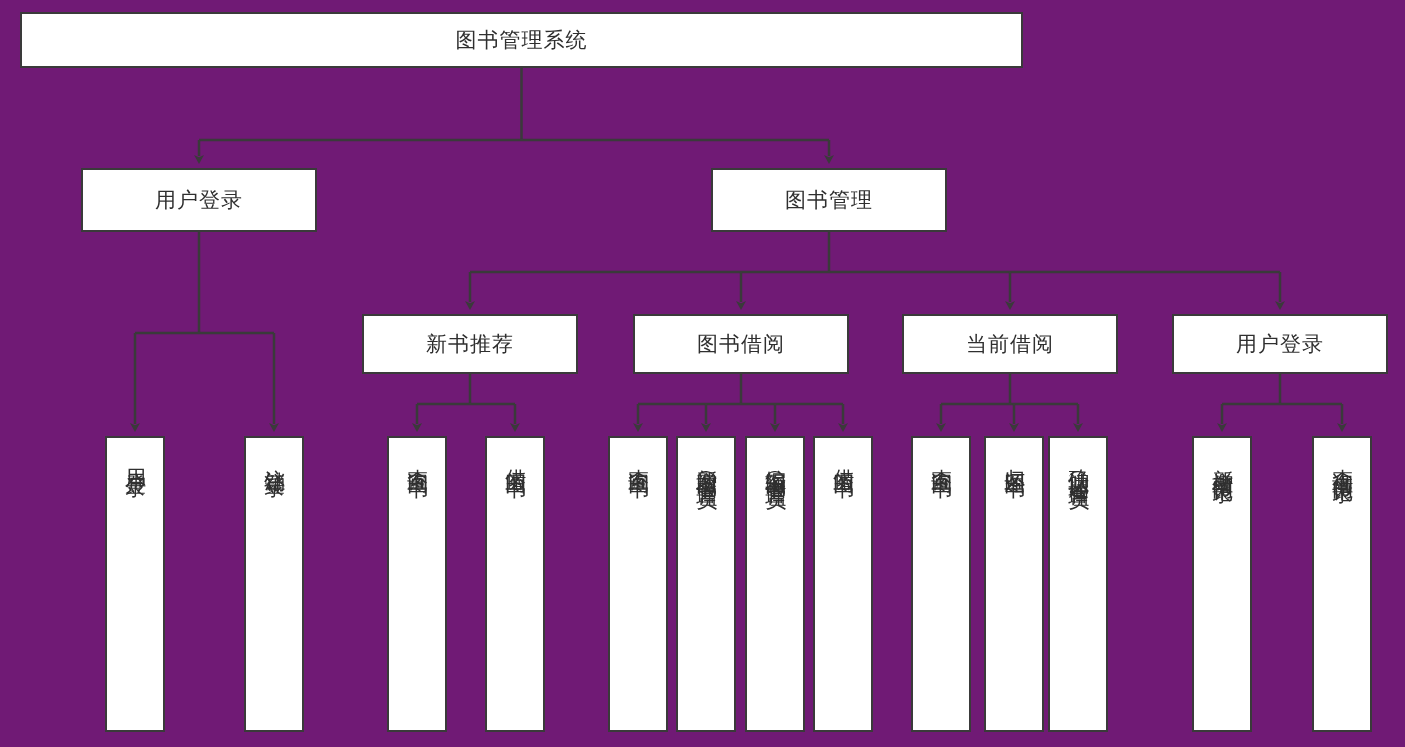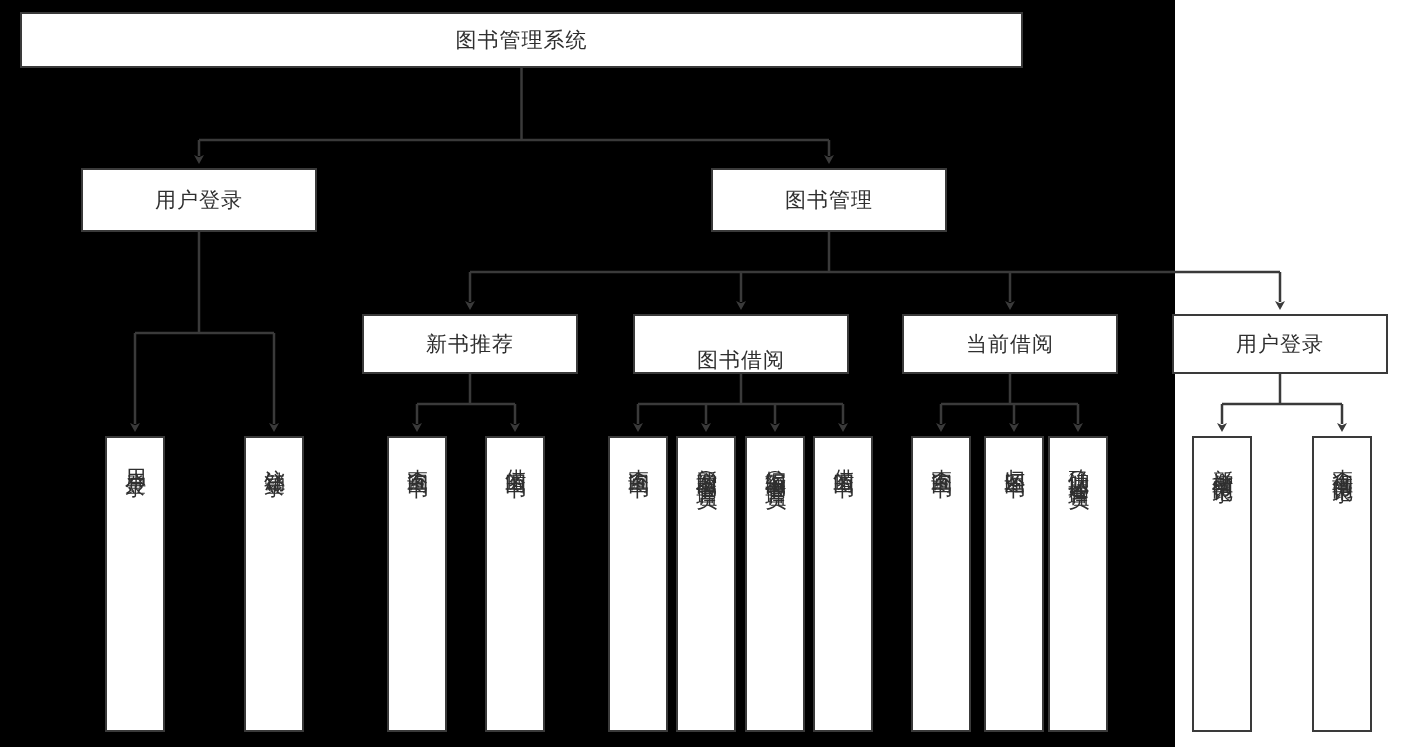--- a/index.html
+++ b/index.html
@@ -1,20 +1,20 @@
 <!DOCTYPE html>
 <html><head>
 <meta charset="utf-8">
 <style>
   html,body{margin:0;padding:0;background:#ffffff;}
   body{
     width:1405px;height:747px;overflow:hidden;
     font-family:"DejaVu Sans","Liberation Sans",sans-serif;
   }
-  #stage{position:relative;width:1175px;height:747px;background:#000000;}
+  #stage{position:relative;width:1405px;height:747px;background:#701a75;}
   svg{position:absolute;left:0;top:0;}
   .node{position:absolute;box-sizing:border-box;background:#ffffff;
         border:2px solid #3a3a3a;display:flex;align-items:center;justify-content:center;}
   .node.h{}
   .node-label{color:#2f2f2f;font-size:21px;line-height:1.15;letter-spacing:1px;white-space:nowrap;}
   .node.v{align-items:flex-start;justify-content:center;padding-top:14px;}
   .node.v .node-label{
     writing-mode:vertical-rl;text-orientation:upright;
     font-size:21px;line-height:1.32;letter-spacing:3px;white-space:normal;
   }
@@ -75,21 +75,21 @@
       </div>
       <div class="node h" style="left: 81px; top: 168px; width: 236px; height: 64px; border-color: rgb(58, 58, 58); background: rgb(255, 255, 255);">
         <span class="node-label" style="color: rgb(47, 47, 47);">用户登录</span>
       </div>
       <div class="node h" style="left: 711px; top: 168px; width: 236px; height: 64px; border-color: rgb(58, 58, 58); background: rgb(255, 255, 255);">
         <span class="node-label" style="color: rgb(47, 47, 47);">图书管理</span>
       </div>
       <div class="node h" style="left: 362px; top: 314px; width: 216px; height: 60px; border-color: rgb(58, 58, 58); background: rgb(255, 255, 255);">
         <span class="node-label" style="color: rgb(47, 47, 47);">新书推荐</span>
       </div>
-      <div class="node h" style="left: 633px; top: 314px; width: 216px; height: 60px; border-color: rgb(58, 58, 58); background: rgb(255, 255, 255); align-items: flex-end;">
+      <div class="node h" style="left: 633px; top: 314px; width: 216px; height: 60px; border-color: rgb(58, 58, 58); background: rgb(255, 255, 255);">
         <span class="node-label" style="color: rgb(47, 47, 47);">图书借阅</span>
       </div>
       <div class="node h" style="left: 902px; top: 314px; width: 216px; height: 60px; border-color: rgb(58, 58, 58); background: rgb(255, 255, 255); align-items: center;">
         <span class="node-label" style="color: rgb(47, 47, 47);">当前借阅</span>
       </div>
       <div class="node h" style="left: 1172px; top: 314px; width: 216px; height: 60px; border-color: rgb(58, 58, 58); background: rgb(255, 255, 255);">
         <span class="node-label" style="color: rgb(47, 47, 47);">用户登录</span>
       </div>
       <div class="node v" style="left: 105px; top: 436px; width: 60px; height: 296px; border-color: rgb(58, 58, 58); background: rgb(255, 255, 255);">
         <span class="node-label" style="color: rgb(47, 47, 47);">用户登录</span>

